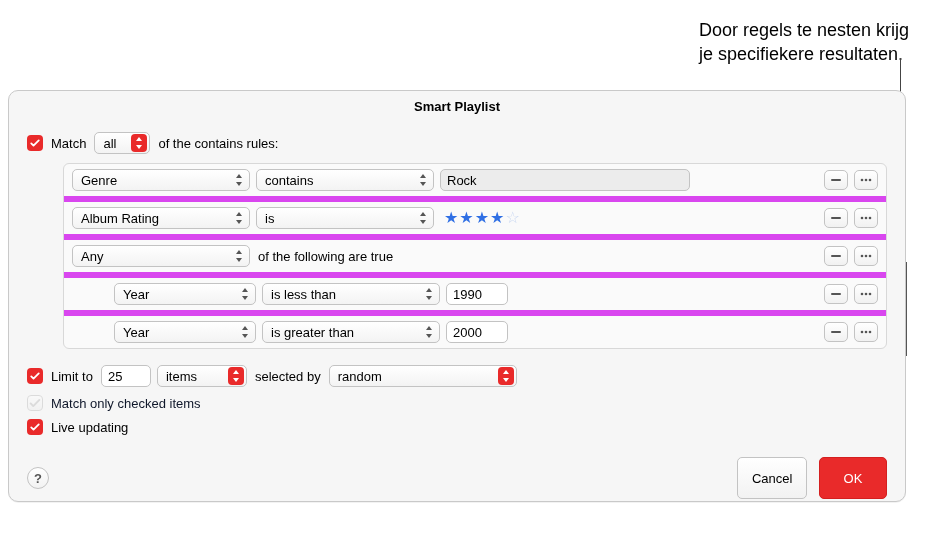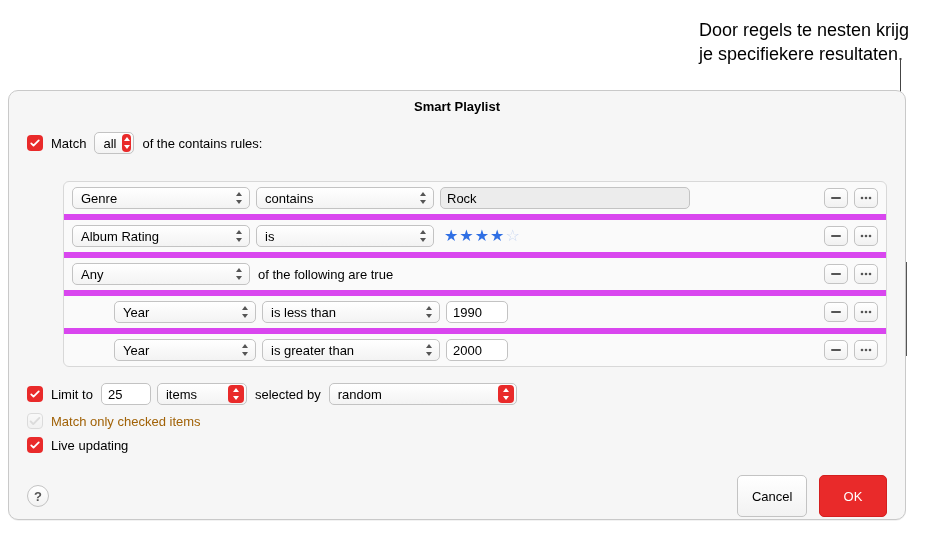--- a/index.html
+++ b/index.html
@@ -75,21 +75,21 @@
   .checkbox.checked {
     background: #e92a2a;
   }
   .checkbox.checked svg { width: 12px; height: 12px; display:block; }
   .checkbox.unchecked {
     border: 1px solid #bcbcbc;
     background: linear-gradient(#fdfdfd,#ededed);
   }
   .checkbox.disabled { opacity: 0.45; }
   .label { padding: 0 2px; }
-  .disabled-text { color: #a16207; }
+  .disabled-text { color: #0f172a; }
   .select {
     display: inline-flex;
     align-items: center;
     justify-content: space-between;
     height: 22px;
     border: 1px solid #c3c3c3;
     border-radius: 5px;
     background: linear-gradient(#ffffff,#f3f3f3);
     padding: 0 2px 0 8px;
     cursor: default;
@@ -114,21 +114,21 @@
     background: #fff;
     padding: 0 6px;
     display: inline-flex;
     align-items: center;
   }
   .input.grey { background: #ececec; }
   .rules-box {
     border: 1px solid #d8d8d8;
     border-radius: 6px;
     background: #fafafa;
-    margin: 23px 0 12px 36px;
+    margin: 5px 0 12px 36px;
   }
   .rule {
     display: flex;
     align-items: center;
     gap: 6px;
     padding: 5px 8px;
     border-top: 6px solid #d946ef;
   }
   .rule:first-child { border-top: none; }
   .rule .spacer { flex: 1; }
@@ -189,21 +189,21 @@
     font-weight: 600;
   }
   .w-field { width: 178px; }
   .w-op { width: 178px; }
   .w-any { width: 178px; }
   .w-val  { width: 250px; }
   .w-yearval { width: 62px; }
   .w-limit { width: 50px; text-align:left;}
   .w-items { width: 90px; }
   .w-random { width: 188px; }
-  .w-all { width: 40px; }
+  .w-all { width: 56px; }
 </style>
 </head>
 <body>
 
 <div class="annotation">
   <div>Door regels te nesten krijg</div>
   <div>je specifiekere resultaten.</div>
 </div>
 <div class="anno-line"></div>
 <div class="bracket"></div>

